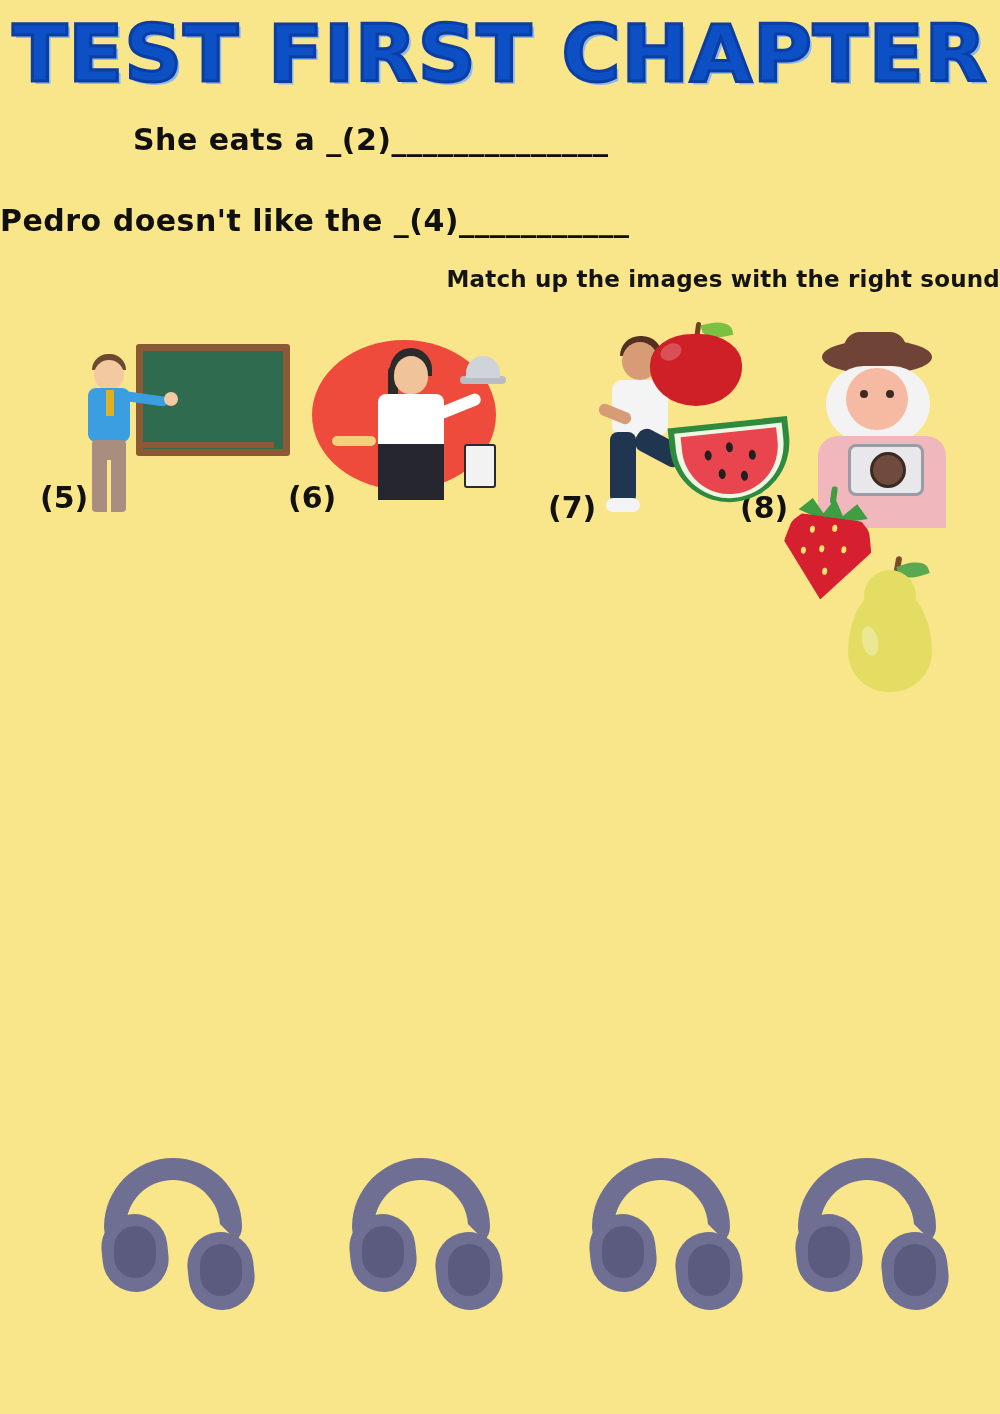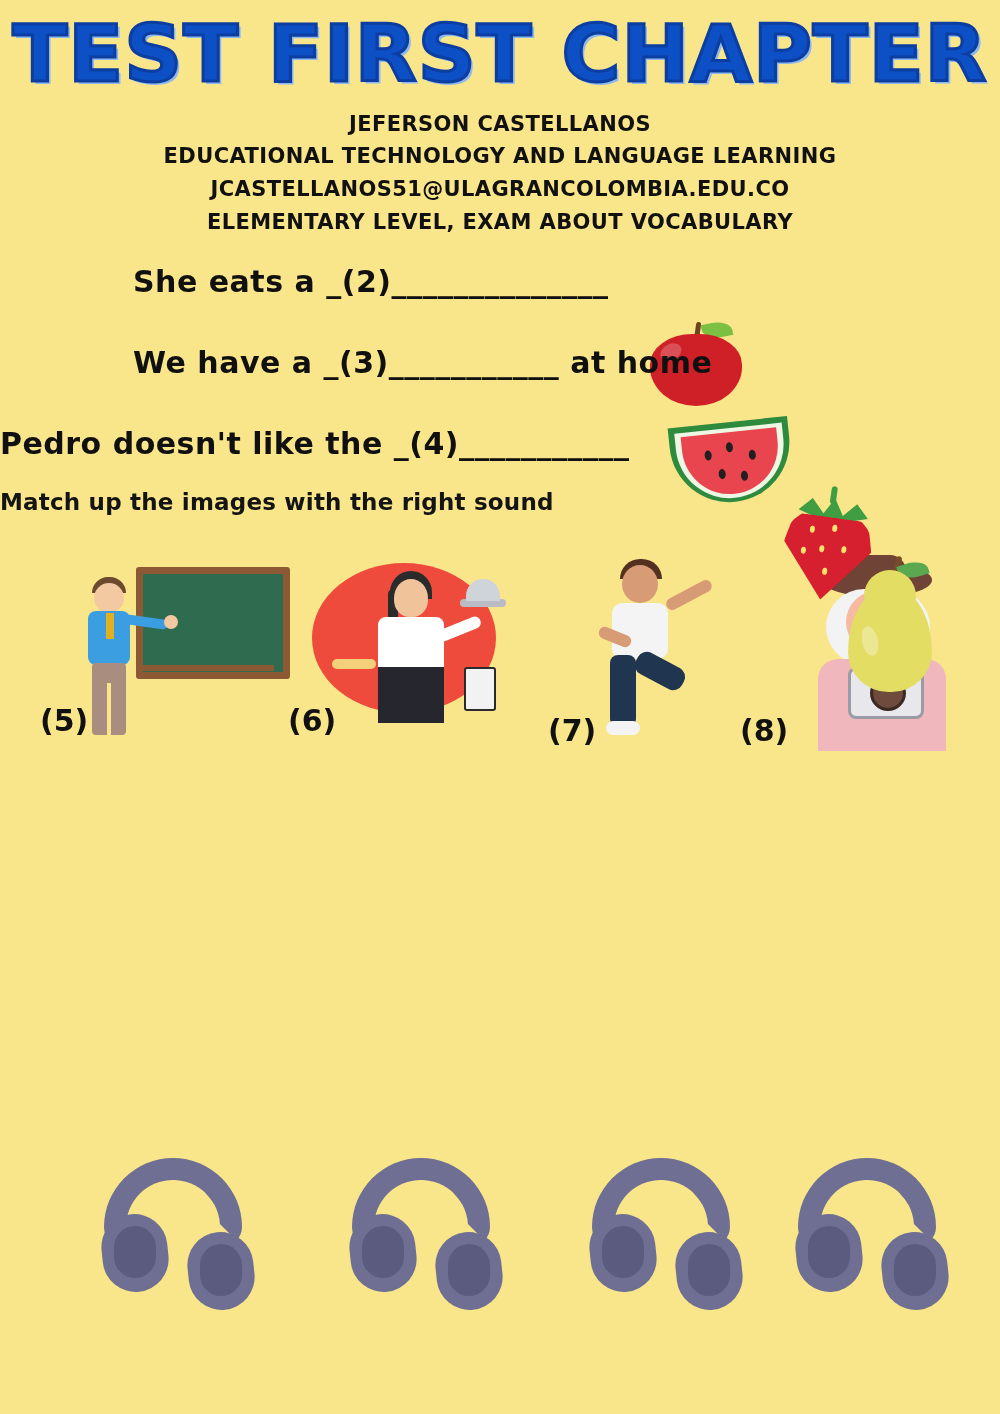--- a/index.html
+++ b/index.html
@@ -55,21 +55,21 @@
   .instruction {
     text-align: center;
     font-family: "DejaVu Sans", sans-serif;
     font-weight: bold;
     font-size: 23px;
     color: #141414;
     margin-top: 22px;
     letter-spacing: 0.2px;
   }
   .instruction-2 {
-    text-align: left;
+    text-align: right;
     font-family: "DejaVu Sans", sans-serif;
     font-weight: bold;
     font-size: 23px;
     color: #141414;
     margin-top: 28px;
     letter-spacing: 0.2px;
   }
 
   
   .sentences {
@@ -280,31 +280,24 @@
   .hp .padL { left: 18px; top: 76px; }
   .hp .padR { left: 104px; top: 94px; }
 </style>
 </head>
 <body>
 
 <div class="sheet">
 
   <h1 class="title">TEST FIRST CHAPTER</h1>
 
-  <div class="header-block">
-    <div class="header-line">JEFERSON CASTELLANOS</div>
-    <div class="header-line">EDUCATIONAL TECHNOLOGY AND LANGUAGE LEARNING</div>
-    <div class="header-line">JCASTELLANOS51@ULAGRANCOLOMBIA.EDU.CO</div>
-    <div class="header-line">ELEMENTARY LEVEL, EXAM ABOUT VOCABULARY</div>
-  </div>
 
 
   <div class="sentences">
     <div class="sentence s2">She eats a _(2)______________</div>
-    <div class="sentence s3">We have a _(3)___________ at home</div>
     <div class="sentence s4">Pedro doesn't like the _(4)___________</div>
   </div>
 
   <div class="fruit apple">
     <div class="stem"></div>
     <div class="leaf"></div>
     <div class="body"></div>
   </div>
 
   <div class="fruit melon">

